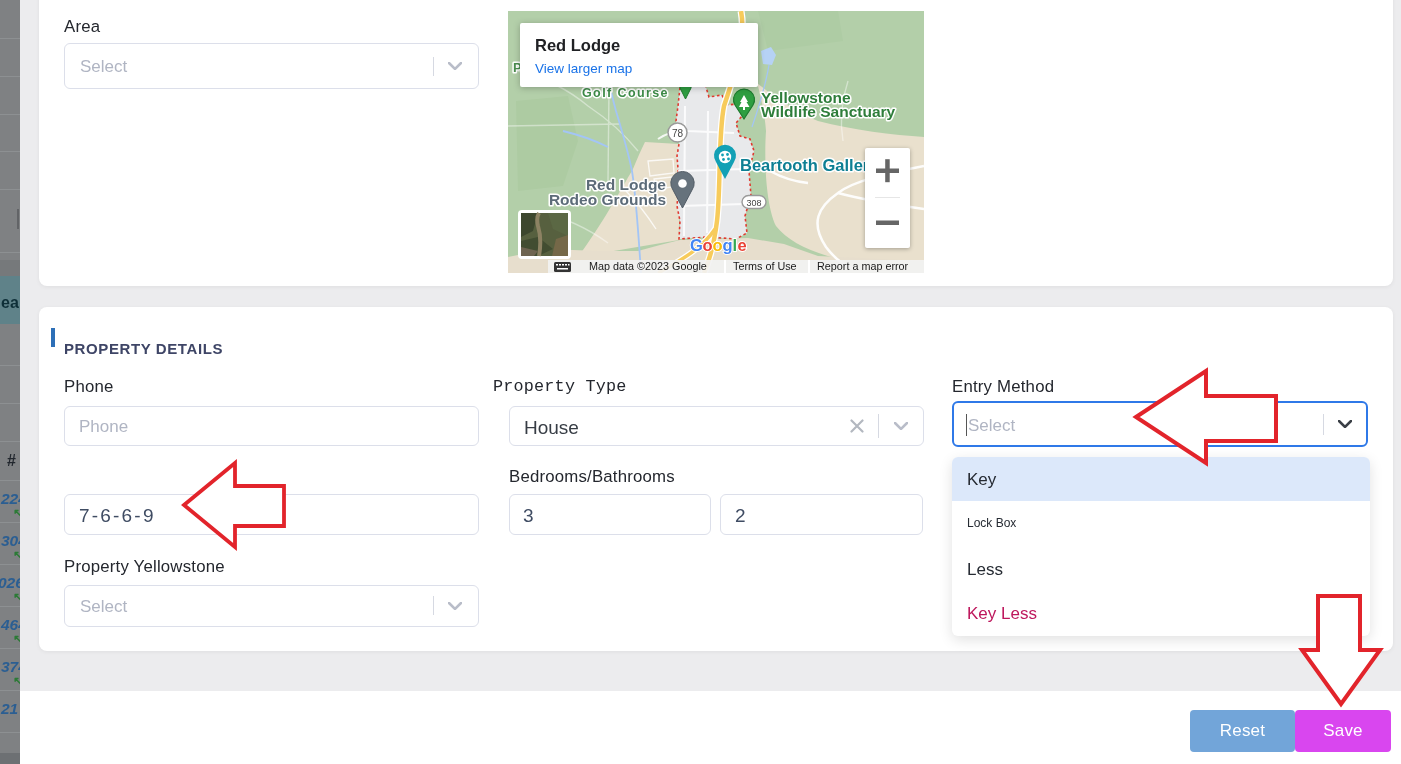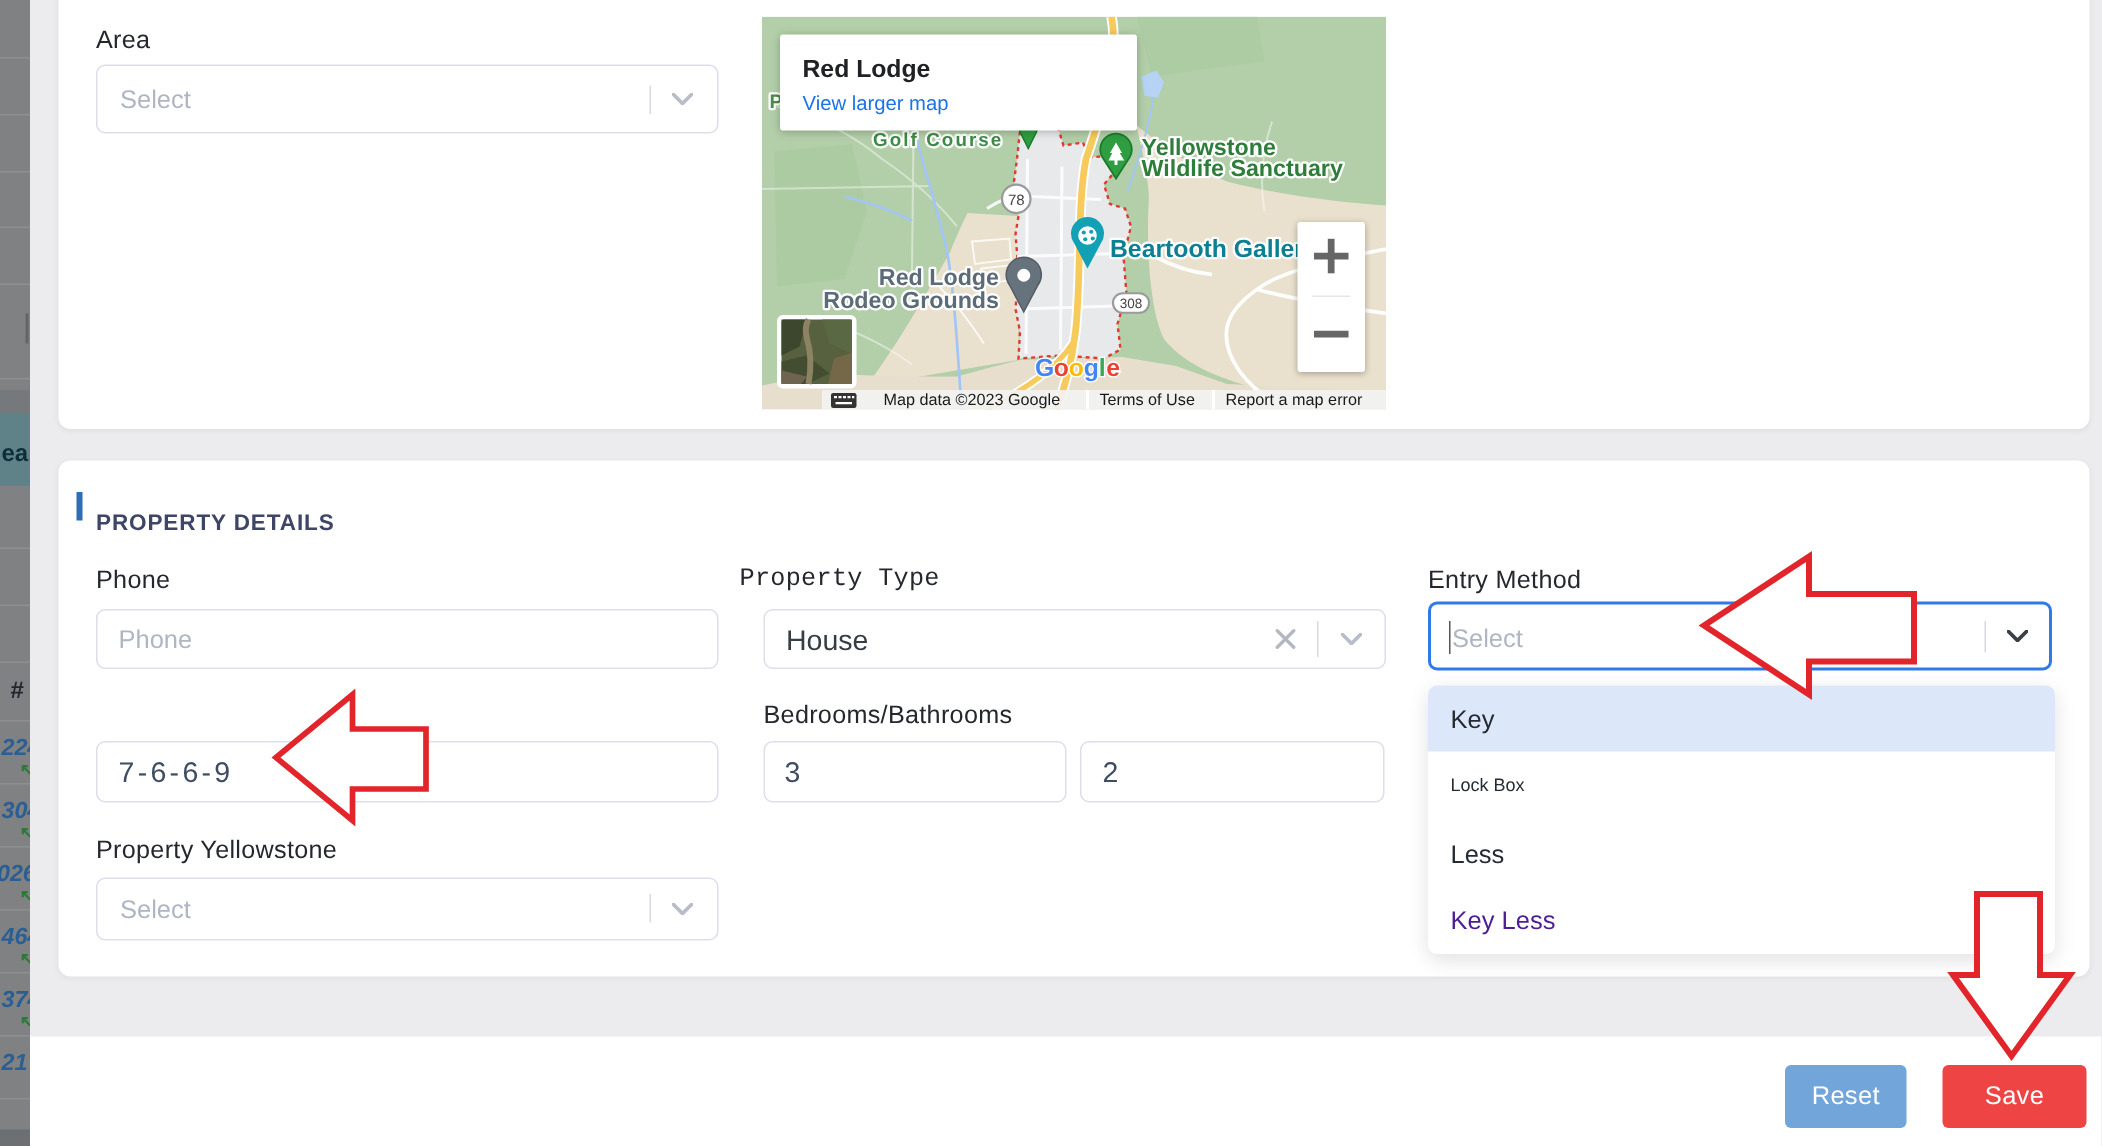--- a/index.html
+++ b/index.html
@@ -62,22 +62,22 @@
     <div class="sarr" style="top:590px">↖</div>
   <div class="snum" style="top:616px">464</div>
     <div class="sarr" style="top:632px">↖</div>
   <div class="snum" style="top:658px">374</div>
     <div class="sarr" style="top:674px">↖</div>
   <div class="snum" style="top:700px">21</div>
   <div class="abs" style="left:0;top:753px;width:20px;height:11px;background:#6d7073"></div>
 </div>
 
 <div class="abs" id="footer"></div>
-<div class="btn" style="left:1190px;width:81px;background:#72a5d9;">Reset</div>
-<div class="btn" style="left:1295px;width:96px;background:#ef4444;">Save</div>
+<div class="btn" style="left:1190px;width:105px;background:#72a5d9;">Reset</div>
+<div class="btn" style="left:1295px;width:96px;background:#d946ef;">Save</div>
 
 <div class="card" id="card1"></div>
 <div class="lbl" style="left:64px;top:17px;">Area</div>
 <div class="inp" style="left:64px;top:43px;width:415px;height:46px;"></div>
 <div class="ph" style="left:80px;top:57px;">Select</div>
 <div class="vdiv" style="left:433px;top:57px;height:19px;"></div>
 <svg class="chev" style="left:448px;top:62px;" viewBox="0 0 14 8">
     <path d="M1 1 L7 7 L13 1" fill="none" stroke="#b9bdc9" stroke-width="2.5" stroke-linecap="round"></path>
   </svg>
 
@@ -266,21 +266,21 @@
 <div class="vdiv" style="left:433px;top:596px;height:19px;"></div>
 <svg class="chev" style="left:448px;top:602px;" viewBox="0 0 14 8">
     <path d="M1 1 L7 7 L13 1" fill="none" stroke="#b9bdc9" stroke-width="2.5" stroke-linecap="round"></path>
   </svg>
 
 <div class="abs" style="left:952px;top:457px;width:418px;height:179px;background:#fff;border-radius:6px;box-shadow:0 4px 14px rgba(0,0,0,0.12);"></div>
 <div class="abs" style="left:952px;top:457px;width:418px;height:44px;background:#dce8fa;border-radius:6px 6px 0 0;"></div>
 <div class="abs" style="left:967px;top:470px;font-size:17px;color:#262b33;">Key</div>
 <div class="abs" style="left:967px;top:516px;font-size:12px;color:#262b33;">Lock Box</div>
 <div class="abs" style="left:967px;top:560px;font-size:17px;color:#262b33;">Less</div>
-<div class="abs" style="left:967px;top:604px;font-size:17px;color:#4c1d95;">Key Less</div>
+<div class="abs" style="left:967px;top:604px;font-size:17px;color:#be185d;">Key Less</div>
 
 <svg class="abs" style="left:1130px;top:363px;width:152px;height:106px;" viewBox="0 0 152 106">
   <path d="M6 54 L76 8 L76 33 L146 33 L146 78 L76 78 L76 100 Z" fill="#fff" stroke="#e2242b" stroke-width="4" stroke-linejoin="miter"></path>
 </svg>
 <svg class="abs" style="left:178px;top:459px;width:112px;height:92px;" viewBox="0 0 112 92">
   <path d="M6 46 L57 4 L57 27 L106 27 L106 67 L57 67 L57 88 Z" fill="#fff" stroke="#e2242b" stroke-width="3.8" stroke-linejoin="miter"></path>
 </svg>
 <svg class="abs" style="left:1292px;top:590px;width:98px;height:120px;" viewBox="0 0 98 120">
   <path d="M26 6 L68 6 L68 60 L88 60 L49 114 L10 60 L26 60 Z" fill="#fff" stroke="#e2242b" stroke-width="4" stroke-linejoin="miter"></path>
 </svg>

